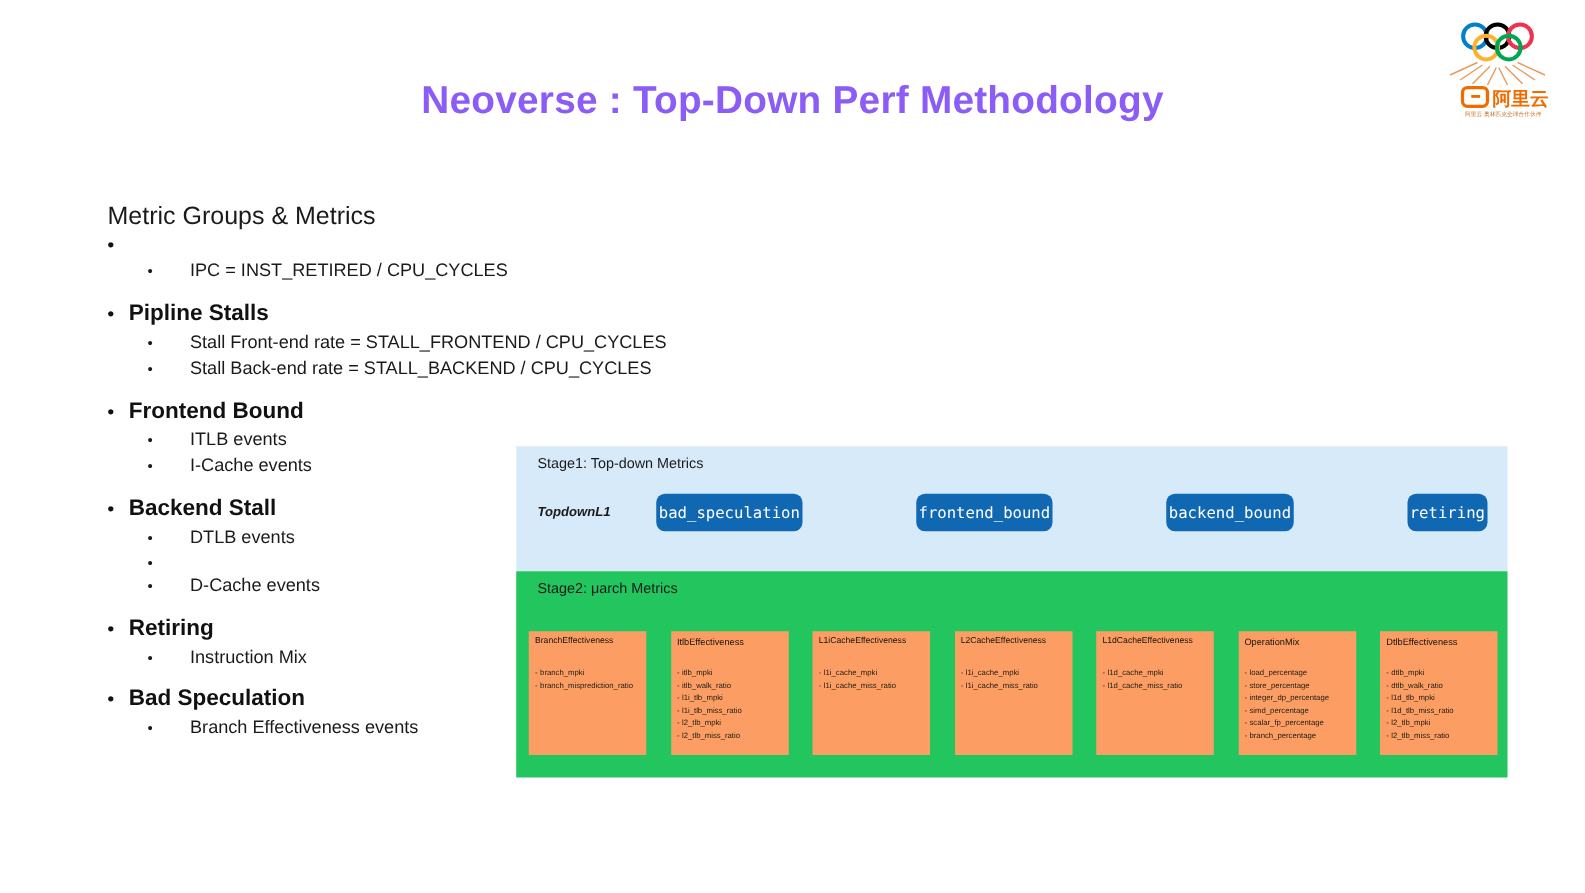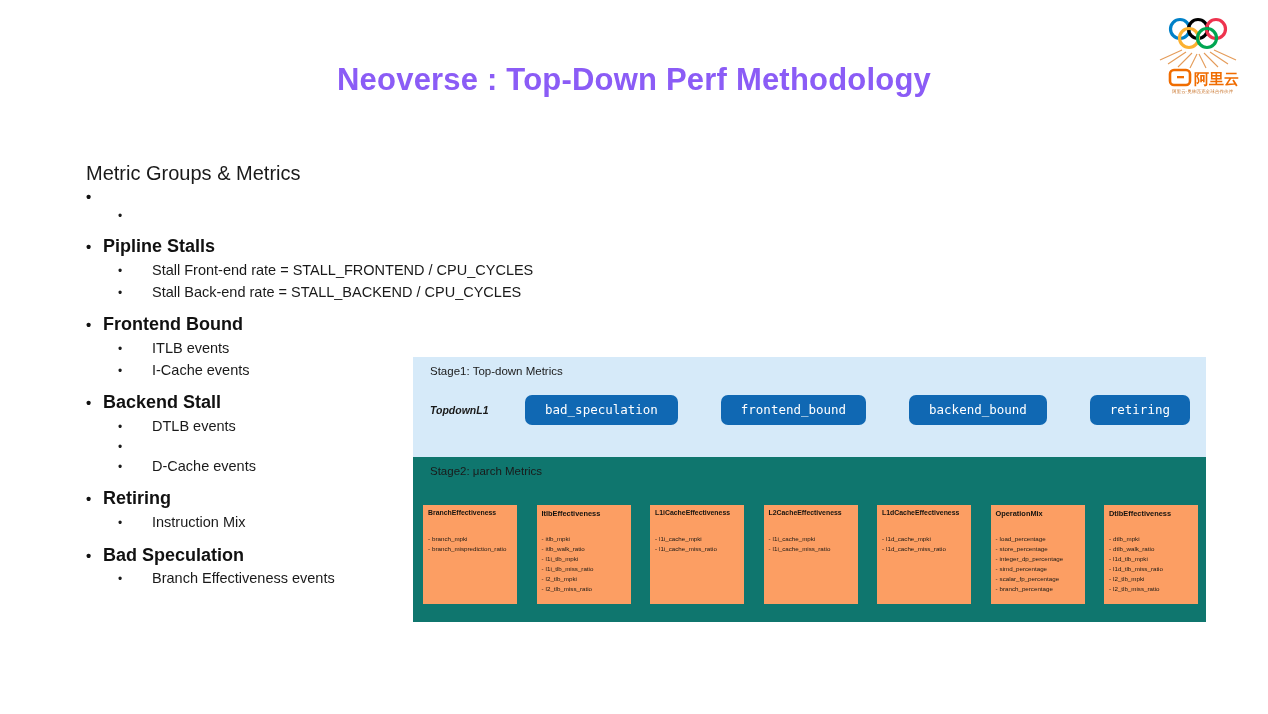--- a/index.html
+++ b/index.html
@@ -98,21 +98,21 @@
     height: 265px;
   }
   .stage1 {
     position: relative;
     height: 100px;
     background: #d6eaf9;
   }
   .stage2 {
     position: relative;
     height: 165px;
-    background: #0f766e;
+    background: #22c55e;
   }
   .stage-label {
     position: absolute;
     left: 17px;
     top: 8px;
     font-size: 11.5px;
     font-weight: normal;
     color: #1a1a1a;
   }
   .topdown-label {
@@ -134,21 +134,21 @@
   }
   .pill {
     background: #1068b3;
     color: #ffffff;
     border-radius: 7px;
     font-family: "DejaVu Sans Mono", monospace;
     font-size: 12.5px;
     height: 30px;
     line-height: 30px;
     text-align: center;
-    padding: 0 20px;
+    padding: 0 2px;
     white-space: nowrap;
   }
 
   .cards {
     position: absolute;
     left: 10px;
     top: 48px;
     width: 775px;
     display: flex;
     justify-content: space-between;
@@ -156,21 +156,21 @@
   .card {
     width: 94px;
     height: 99px;
     background: #fc9e63;
     padding: 4px 5px 0 5px;
     box-sizing: border-box;
     overflow: hidden;
   }
   .card-title {
     font-size: 7.4px;
-    font-weight: bold;
+    font-weight: normal;
     color: #15130f;
     line-height: 1.25;
     margin-bottom: 16px;
     white-space: nowrap;
   }
   .card-item {
     font-size: 6.2px;
     color: #1c1a16;
     line-height: 1.62;
     white-space: nowrap;
@@ -215,20 +215,21 @@
 
   <div class="subtitle">Metric Groups &amp; Metrics</div>
 
   <div class="bullets" id="bullets">
       <div class="grp">
         <div class="l1">
           <span class="dot">•</span>
         </div>
         <div class="l2">
           <span class="dot">•</span>
+          <span>IPC = INST_RETIRED / CPU_CYCLES</span>
         </div>
       </div>
       <div class="grp">
         <div class="l1">
           <span class="dot">•</span>
           <span>Pipline Stalls</span>
         </div>
         <div class="l2">
           <span class="dot">•</span>
           <span>Stall Front-end rate = STALL_FRONTEND / CPU_CYCLES</span>

